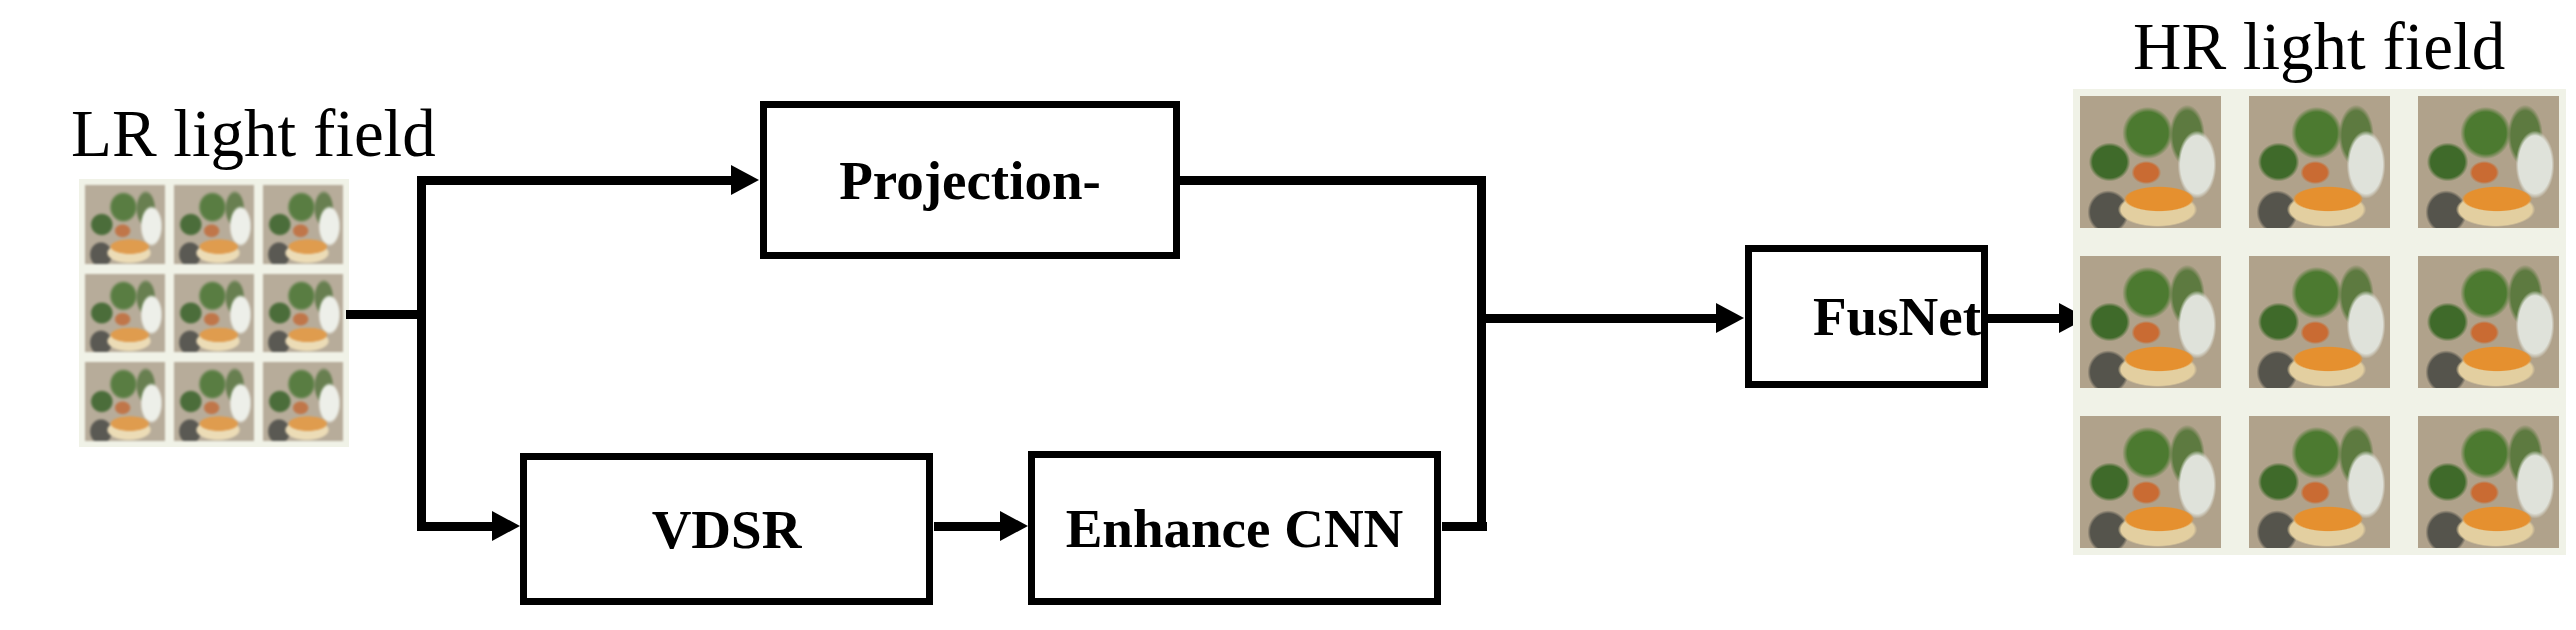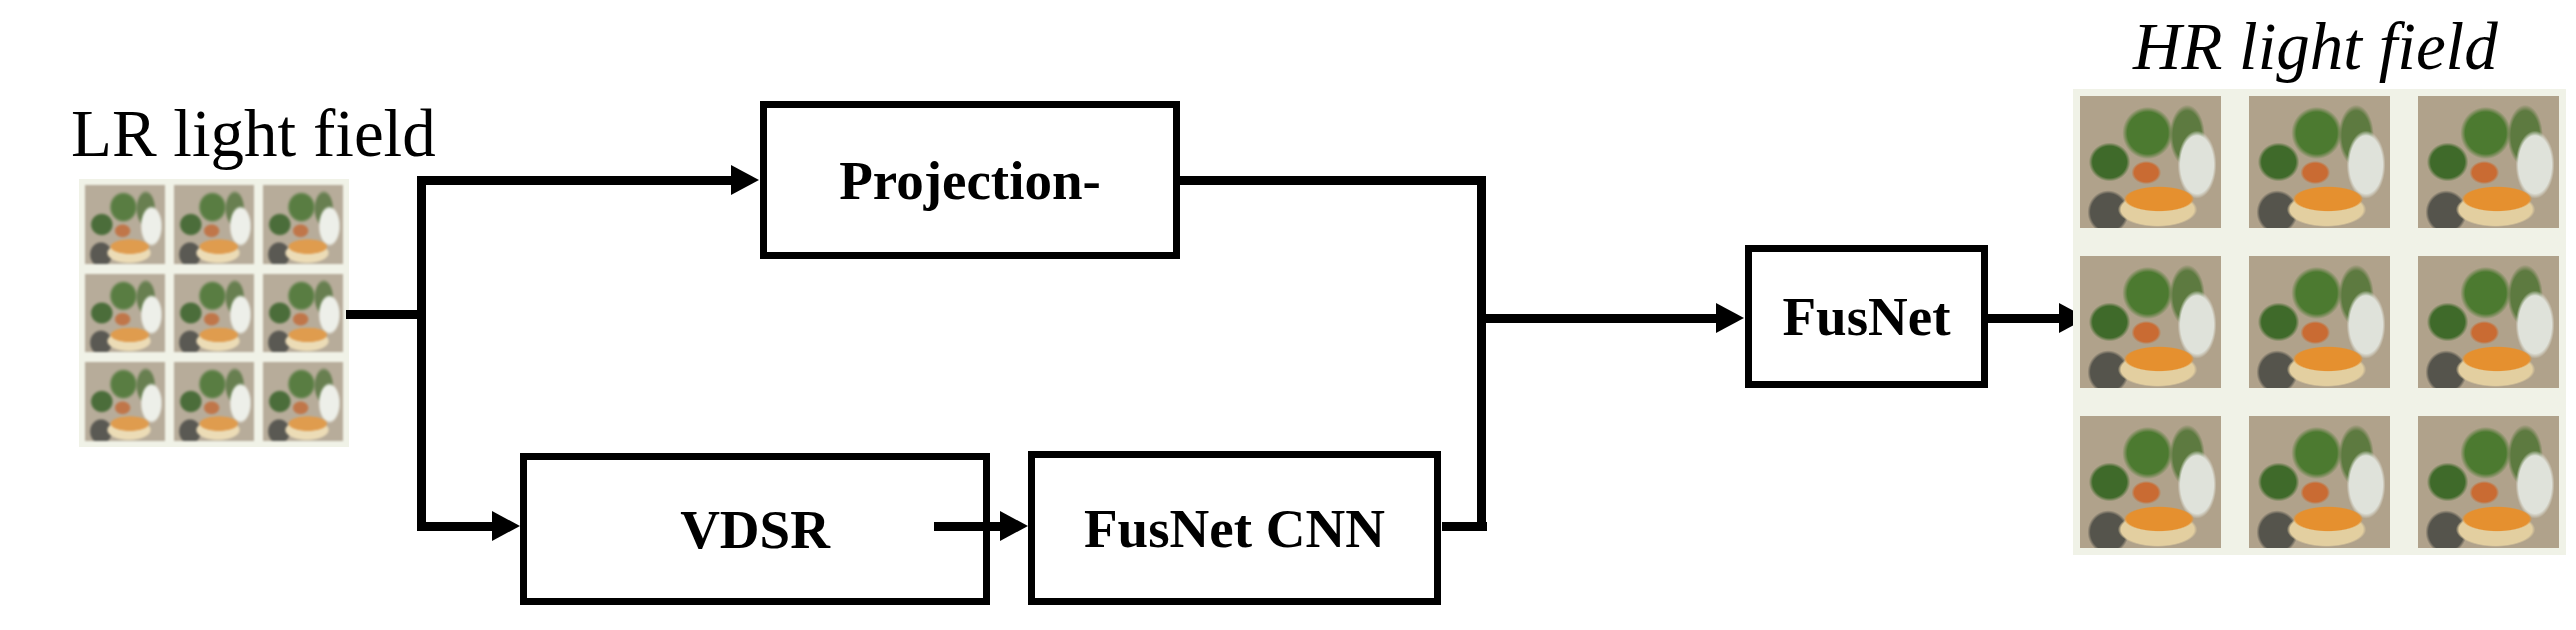--- a/index.html
+++ b/index.html
@@ -91,41 +91,41 @@
 
   <div class="line" style="left:417px;top:176px;width:314px;height:9px;"></div>
   <div class="arrow-right" style="left:731px;top:165px;"></div>
   <div class="node" style="left:760px;top:101px;width:420px;height:158px;">
     <div class="ln">Projection-</div>
   </div>
   <div class="line" style="left:1180px;top:176px;width:306px;height:9px;"></div>
 
   <div class="line" style="left:417px;top:522px;width:79px;height:9px;"></div>
   <div class="arrow-right" style="left:492px;top:511px;"></div>
-  <div class="node" style="left:520px;top:453px;width:470px;height:152px;">
+  <div class="node" style="left:520px;top:453px;width:413px;height:152px;">
     <div class="ln">VDSR</div>
   </div>
   <div class="line" style="left:934px;top:522px;width:66px;height:9px;"></div>
   <div class="arrow-right" style="left:1000px;top:511px;"></div>
   <div class="node" style="left:1028px;top:451px;width:413px;height:154px;">
-    <div class="ln">FusNet CNN</div>
+    <div class="ln">Enhance CNN</div>
   </div>
   <div class="line" style="left:1442px;top:522px;width:45px;height:9px;"></div>
 
   <div class="line" style="left:1477px;top:176px;width:9px;height:355px;"></div>
   <div class="line" style="left:1477px;top:314px;width:243px;height:9px;"></div>
   <div class="arrow-right" style="left:1716px;top:303px;"></div>
-  <div class="node" style="left:1745px;top:245px;width:243px;height:143px;">
+  <div class="node" style="left:1745px;top:245px;width:243px;height:143px;justify-content:flex-end;">
     <div class="ln">FusNet</div>
   </div>
 
   <div class="line" style="left:1988px;top:314px;width:73px;height:9px;"></div>
   <div class="arrow-right" style="left:2059px;top:303px;"></div>
 
-  <div class="field-label" style="left:2133px;top:10.7px;font-style:italic;">HR light field</div>
+  <div class="field-label" style="left:2133px;top:10.7px;">HR light field</div>
   <div class="lf-grid hr" style="left:2073px;top:89px;width:493px;height:466px;">
       <div class="tile"></div>
       <div class="tile"></div>
       <div class="tile"></div>
       <div class="tile"></div>
       <div class="tile"></div>
       <div class="tile"></div>
       <div class="tile"></div>
       <div class="tile"></div>
       <div class="tile"></div>

